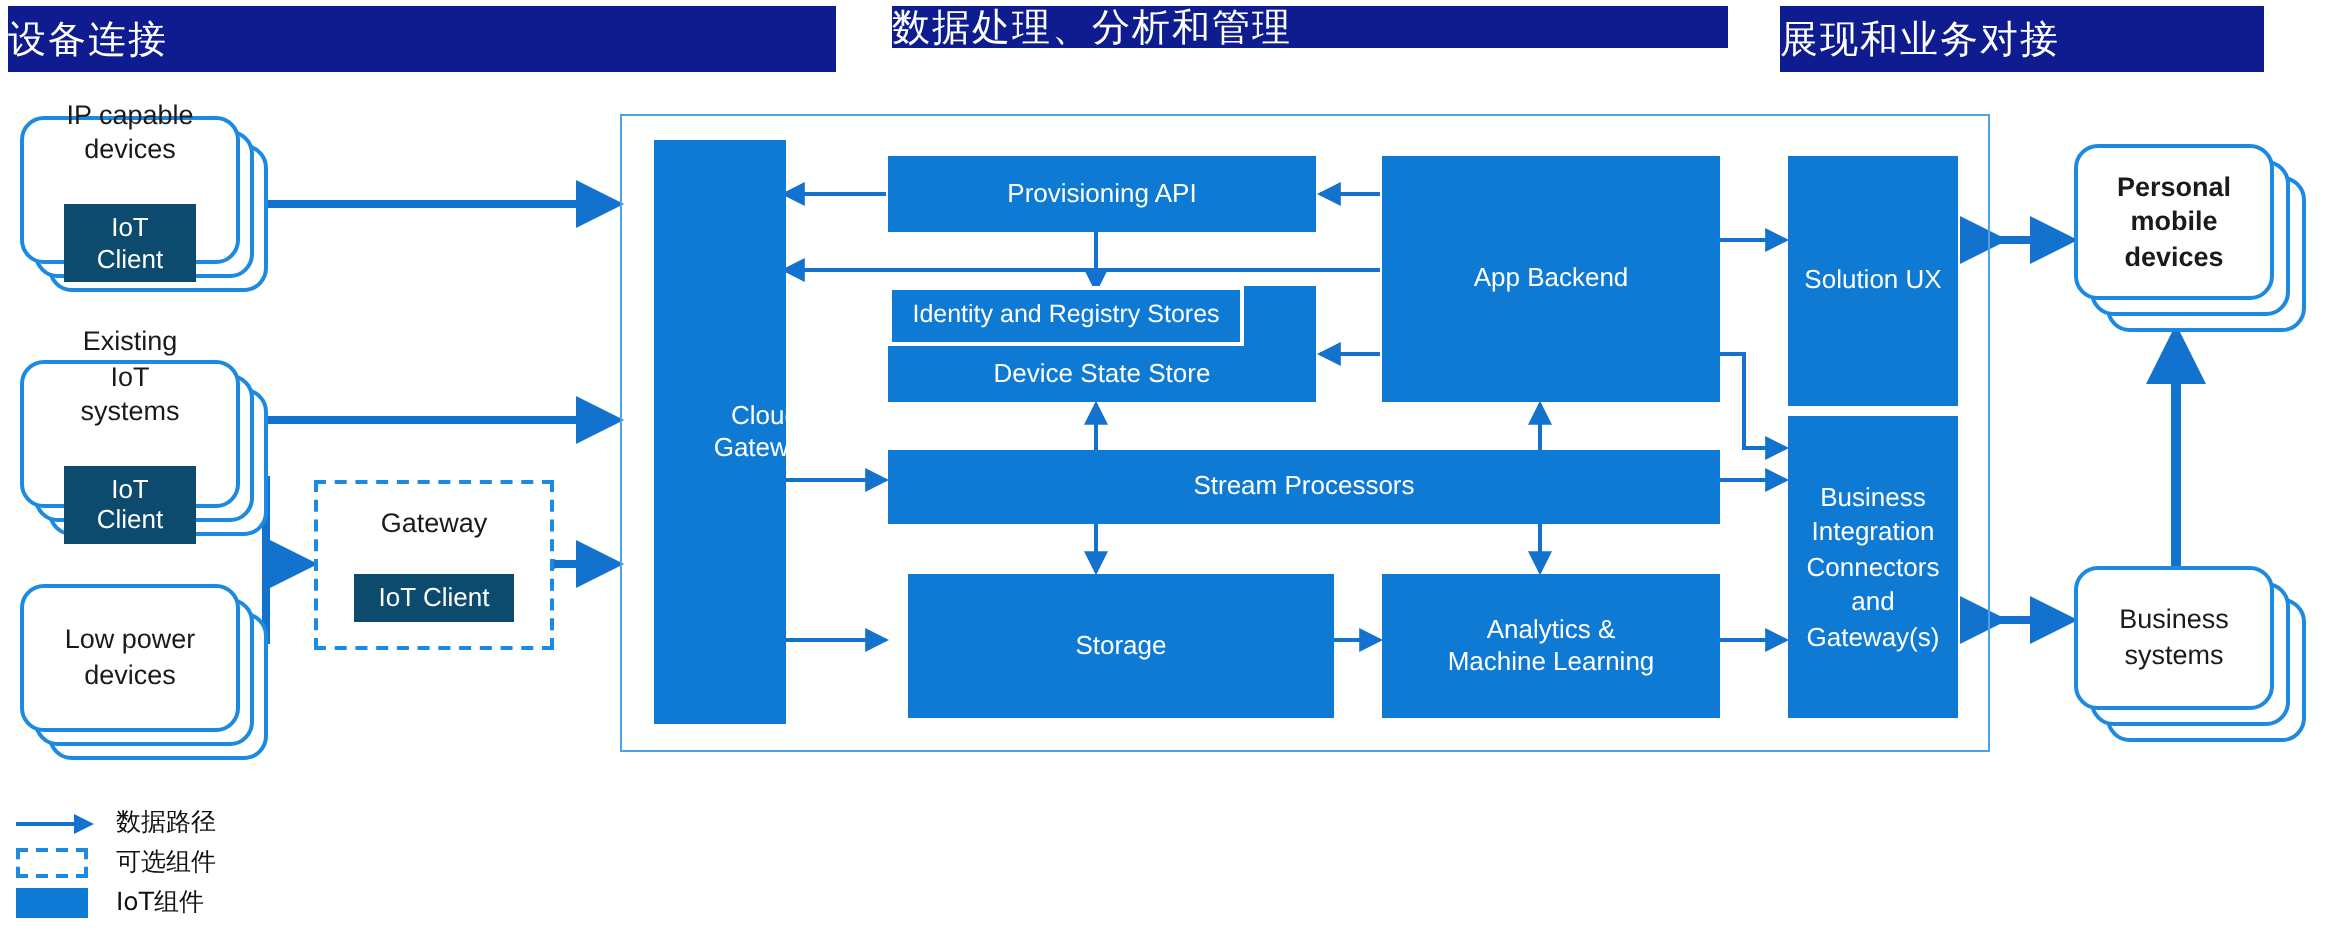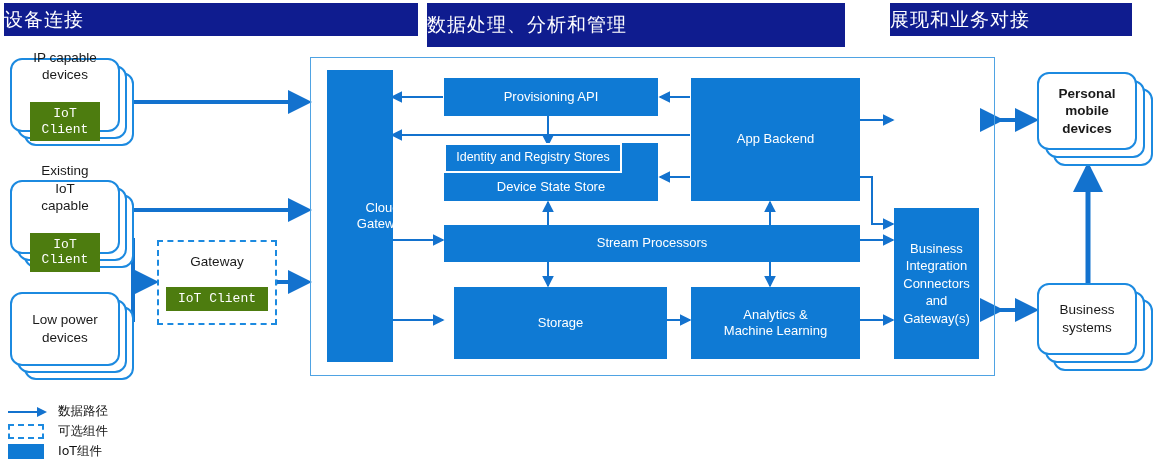--- a/index.html
+++ b/index.html
@@ -64,26 +64,25 @@
     justify-content:center;
     color:#1a1a1a;
     font-size:13.5px;
     line-height:1.3;
     text-align:center;
     padding:20px;
   }
   .devstack .front .cap{white-space:pre-line;}
   .iotclient{
     margin-top:18px;
-    background:#4d7c0f;
+    background:#0c4a6e;
     color:#fff;
     font-size:13px;
     padding:4px 12px;
     line-height:1.2;
-    font-family:Liberation Mono, monospace;
   }
 
   
   .optional-box{
     position:absolute;
     border:2px dashed #1C8AE0;
     background:#ffffff;
     box-sizing:border-box;
     display:flex;
     flex-direction:column;
@@ -153,21 +152,21 @@
   }
 </style>
 </head>
 <body>
 
 <div id="canvas">
 
   <div class="sec-header" style="left:4px;top:3px;width:414px;height:33px;">
     <span>设备连接</span>
   </div>
-  <div class="sec-header" style="left:427px;top:3px;width:418px;height:44px;">
+  <div class="sec-header" style="left:446px;top:3px;width:418px;height:21px;">
     <span>数据处理、分析和管理</span>
   </div>
   <div class="sec-header" style="left:890px;top:3px;width:242px;height:33px;">
     <span>展现和业务对接</span>
   </div>
 
   <svg id="wires" viewBox="0 0 1174 466" xmlns="http://www.w3.org/2000/svg">
     <defs>
       <marker id="ah" markerWidth="7" markerHeight="7" refX="6" refY="3.5" orient="auto" markerUnits="strokeWidth">
         <path d="M0,0 L7,3.5 L0,7 z" fill="#1372CE"></path>
@@ -240,21 +239,21 @@
 devices</div>
       <div class="iotclient">IoT Client</div>
     </div>
   </div>
 
   <div class="devstack" style="left:10px;top:180px;width:130px;height:90px;">
     <div class="sheet" style="left:14px;top:14px;width:110px;height:74px;"></div>
     <div class="sheet" style="left:7px;top:7px;width:110px;height:74px;"></div>
     <div class="front" style="width:110px;height:74px;">
       <div class="cap">Existing IoT
-capable</div>
+systems</div>
       <div class="iotclient">IoT Client</div>
     </div>
   </div>
 
   <div class="devstack" style="left:10px;top:292px;width:130px;height:90px;">
     <div class="sheet" style="left:14px;top:14px;width:110px;height:74px;"></div>
     <div class="sheet" style="left:7px;top:7px;width:110px;height:74px;"></div>
     <div class="front" style="width:110px;height:74px;">
       <div class="cap">Low power
 devices</div>
@@ -294,20 +293,23 @@
 
   <div class="blk" style="left:444px;top:287px;width:213px;height:72px;margin-left:10px;">
     <span>Storage</span>
   </div>
 
   <div class="blk" style="left:691px;top:287px;width:169px;height:72px;white-space:pre-line;">
     <span>Analytics &amp;
 Machine Learning</span>
   </div>
 
+  <div class="blk" style="left:894px;top:78px;width:85px;height:125px;">
+    <span>Solution UX</span>
+  </div>
 
   <div class="blk" style="left:894px;top:208px;width:85px;height:151px;white-space:pre-line;line-height:1.35;">
     <span>Business
 Integration
 Connectors
 and
 Gateway(s)</span>
   </div>
 
   <div class="devstack" style="left:1037px;top:72px;width:130px;height:100px;">

